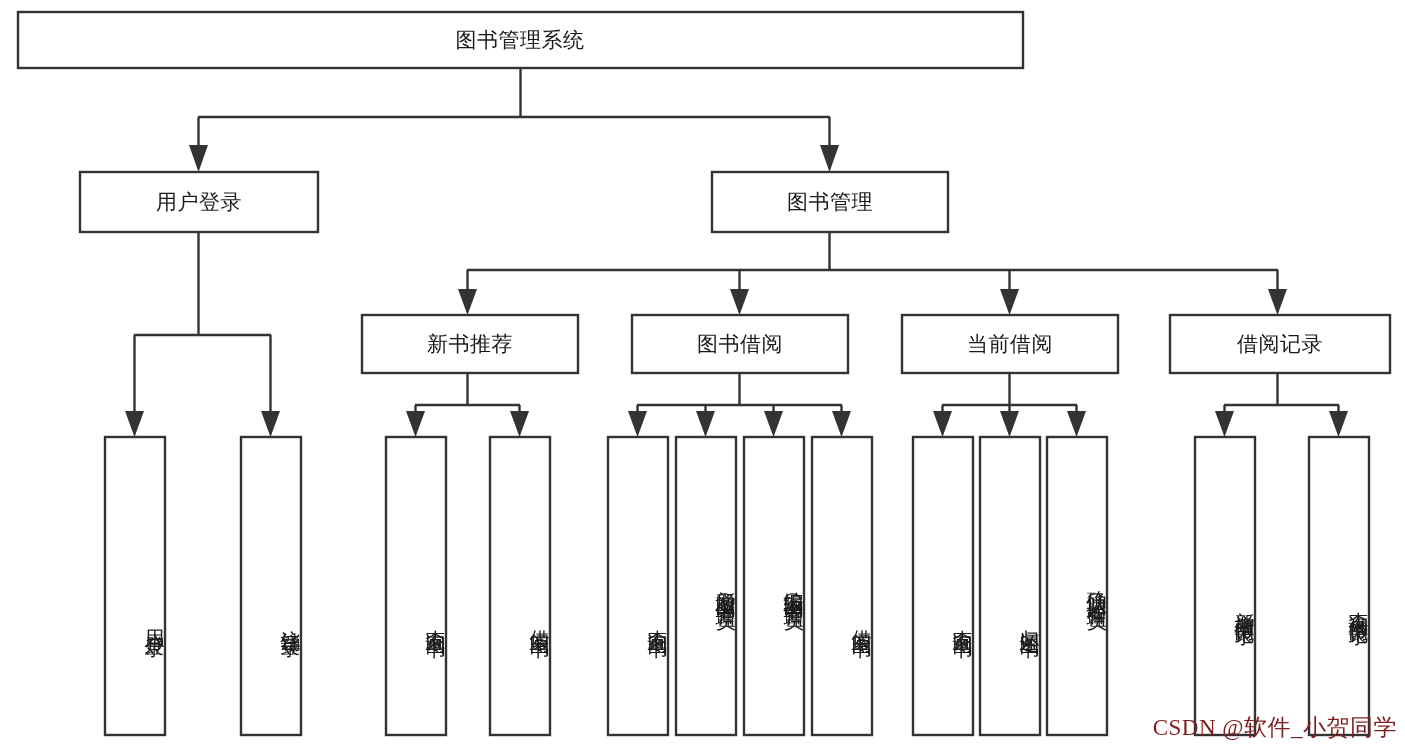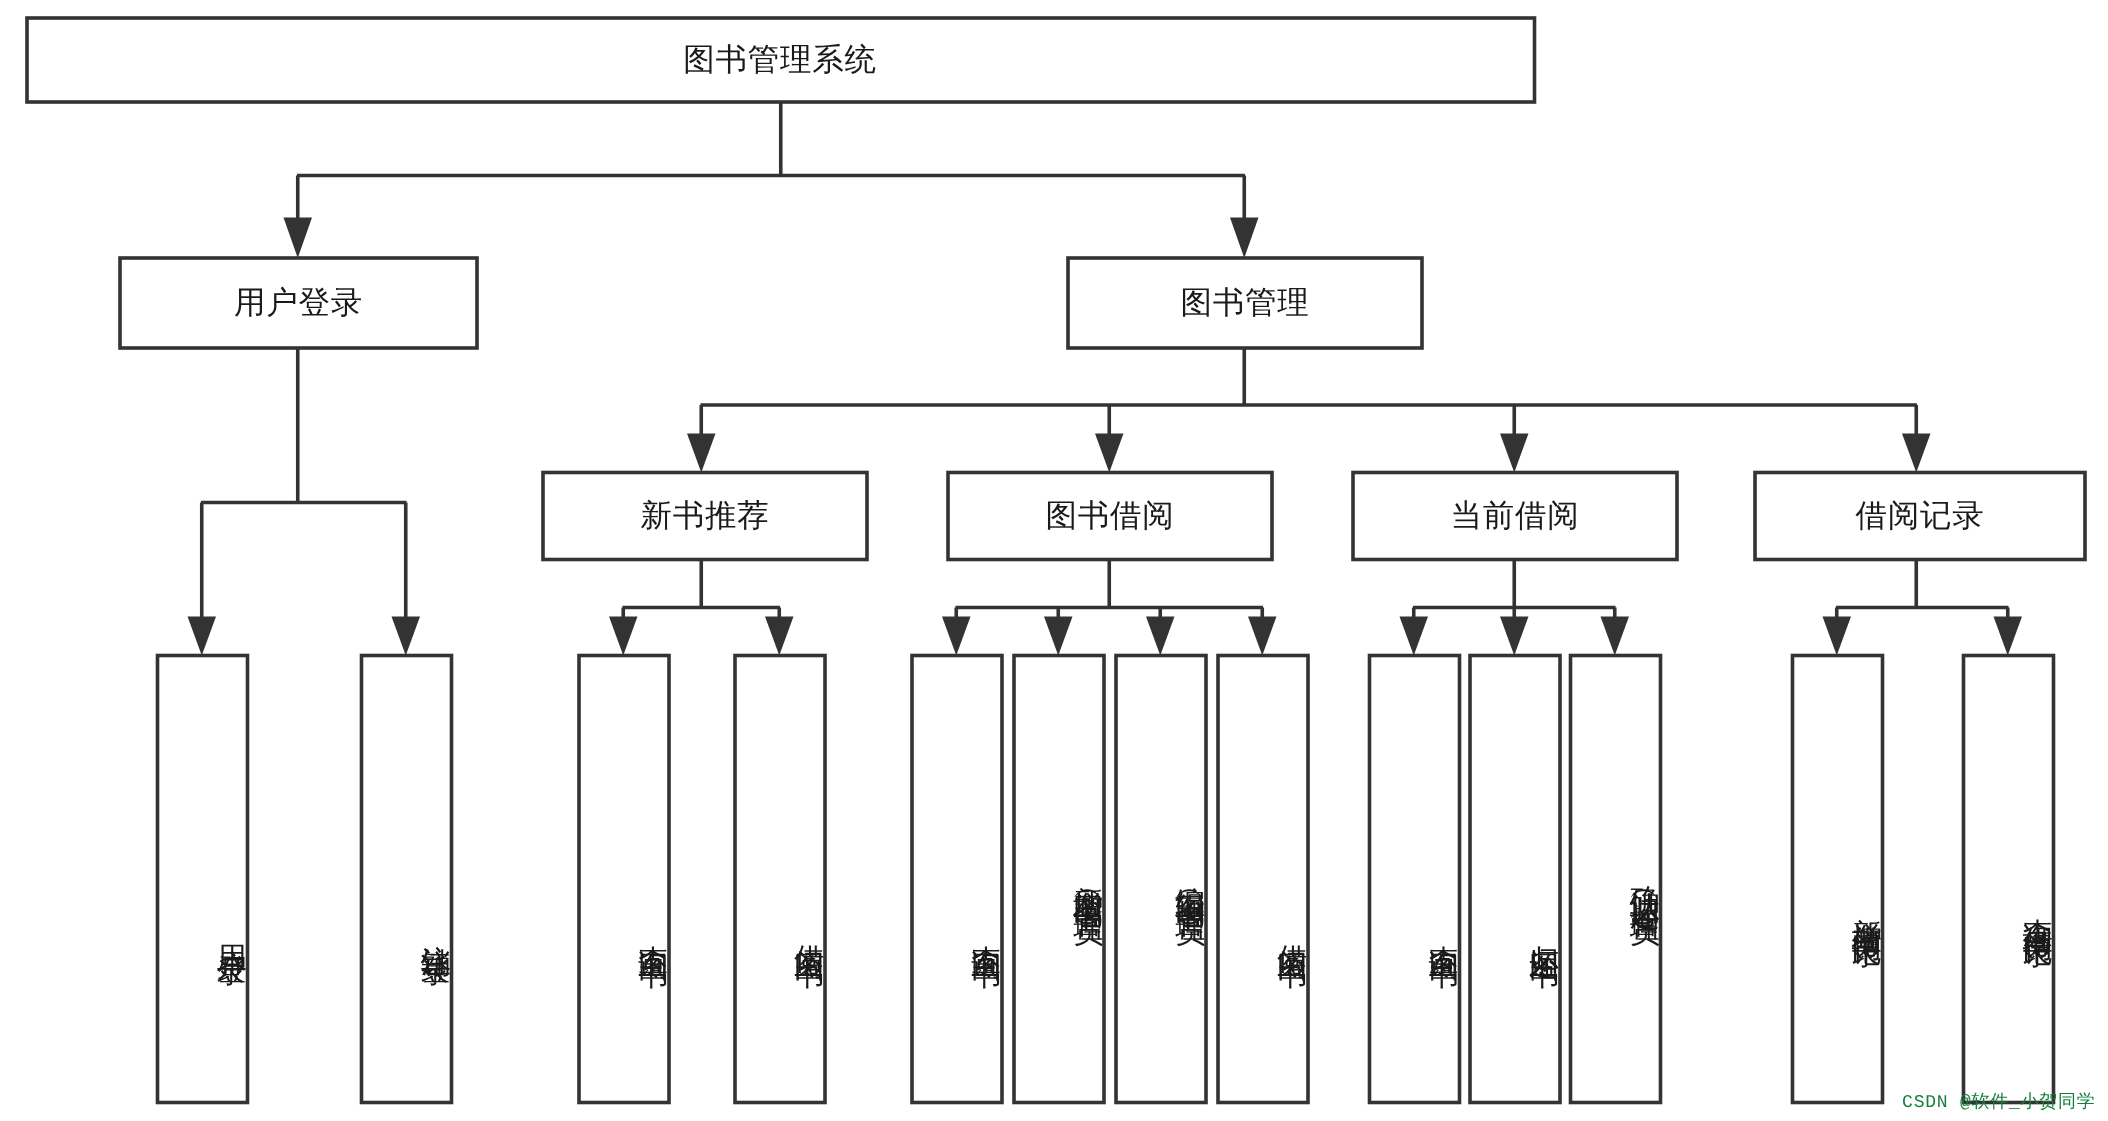--- a/index.html
+++ b/index.html
@@ -61,23 +61,23 @@
     display: flex;
     align-items: flex-start;
     justify-content: center;
     white-space: nowrap;
     pointer-events: none;
   }
   .watermark {
     position: absolute;
     right: 8px;
     bottom: 4px;
-    font-family: Liberation Mono, monospace;
-    font-size: 12px;
-    color: #15803d;
+    font-family: Liberation Serif, serif;
+    font-size: 23px;
+    color: #7f1d1d;
     letter-spacing: 0.5px;
     white-space: nowrap;
   }
 </style>
 </head>
 <body>
 
 <div id="diagram-root">
 
   <svg class="canvas" viewBox="0 0 1405 747" xmlns="http://www.w3.org/2000/svg">

